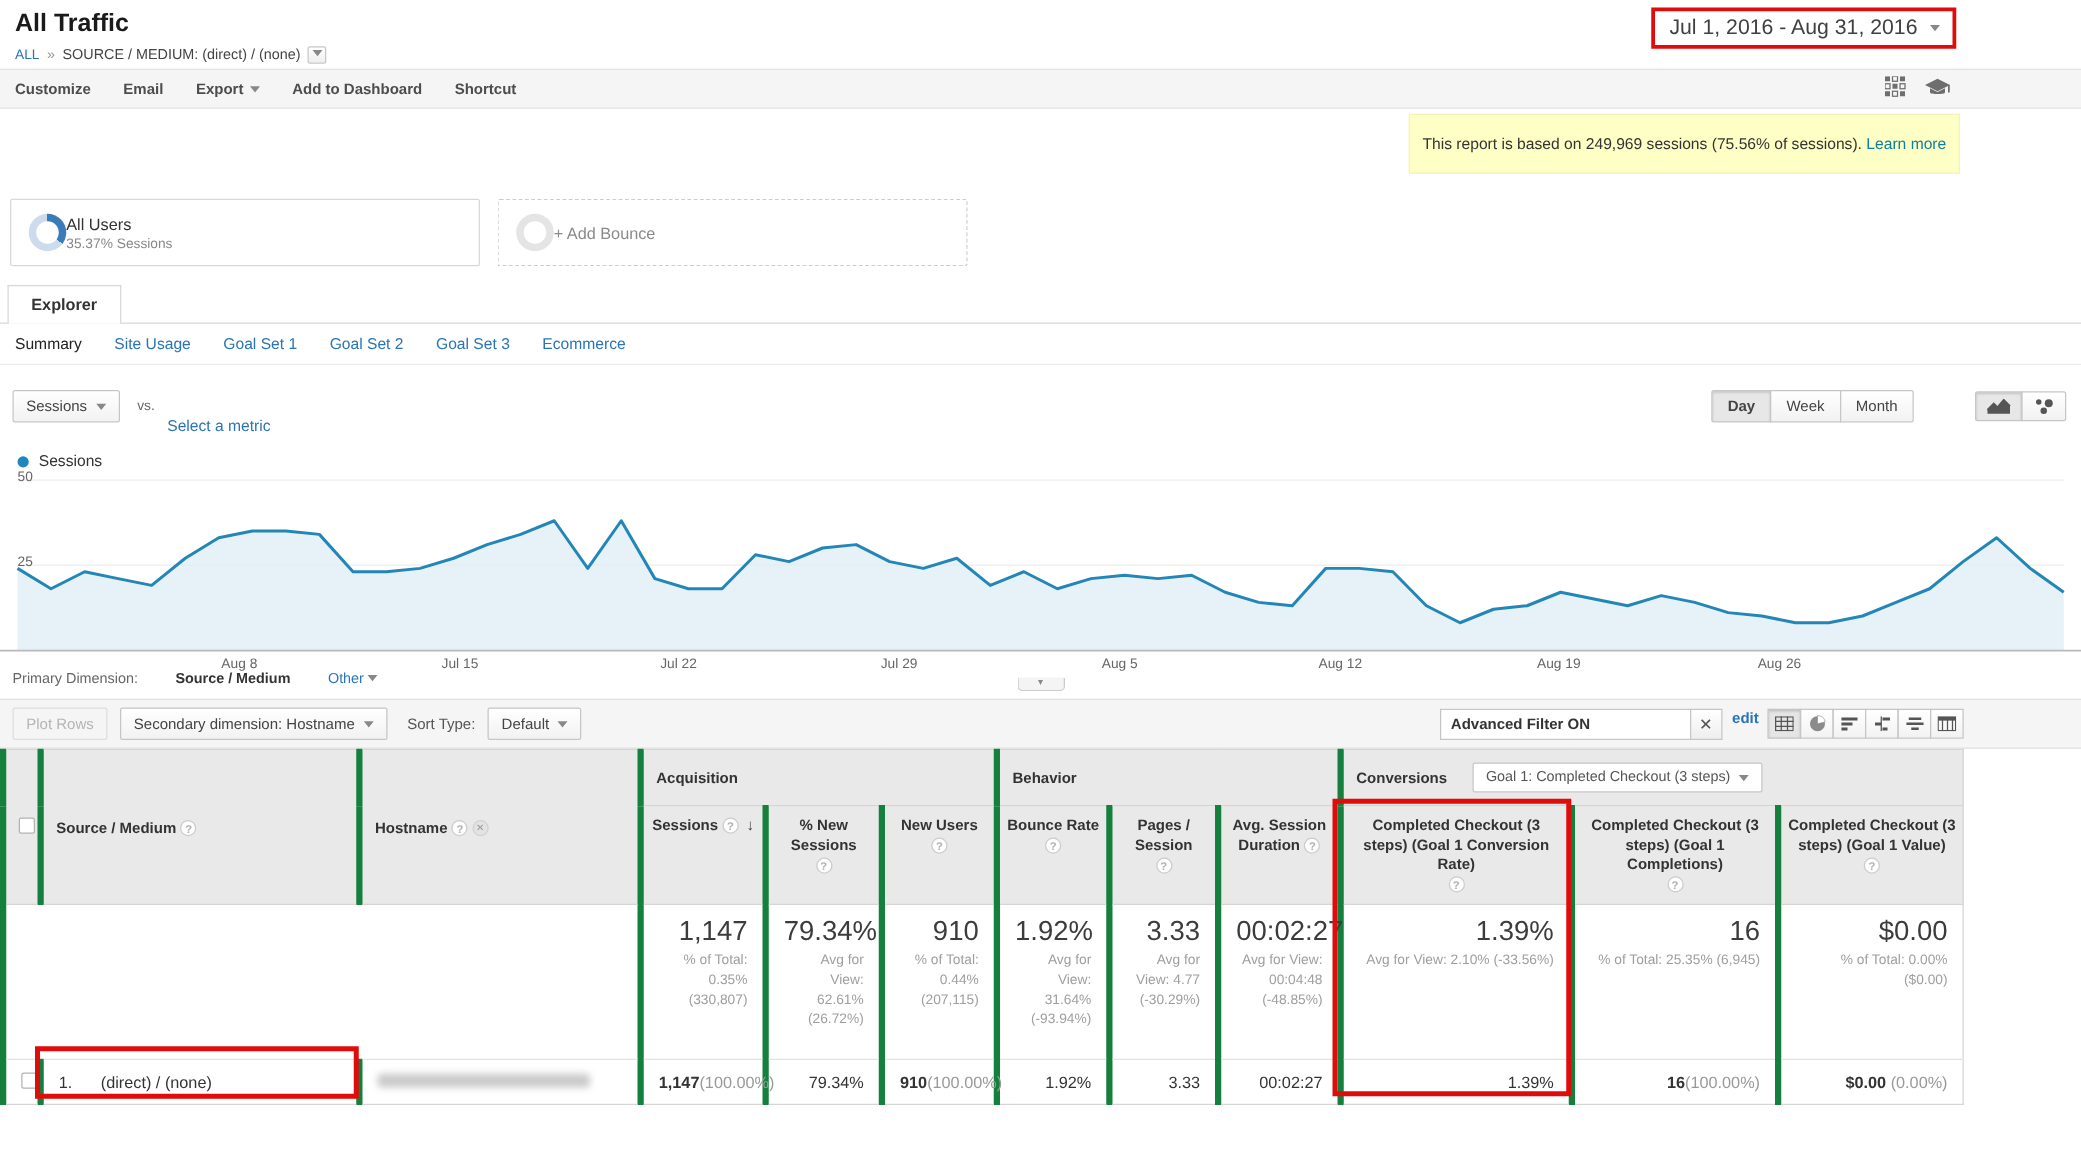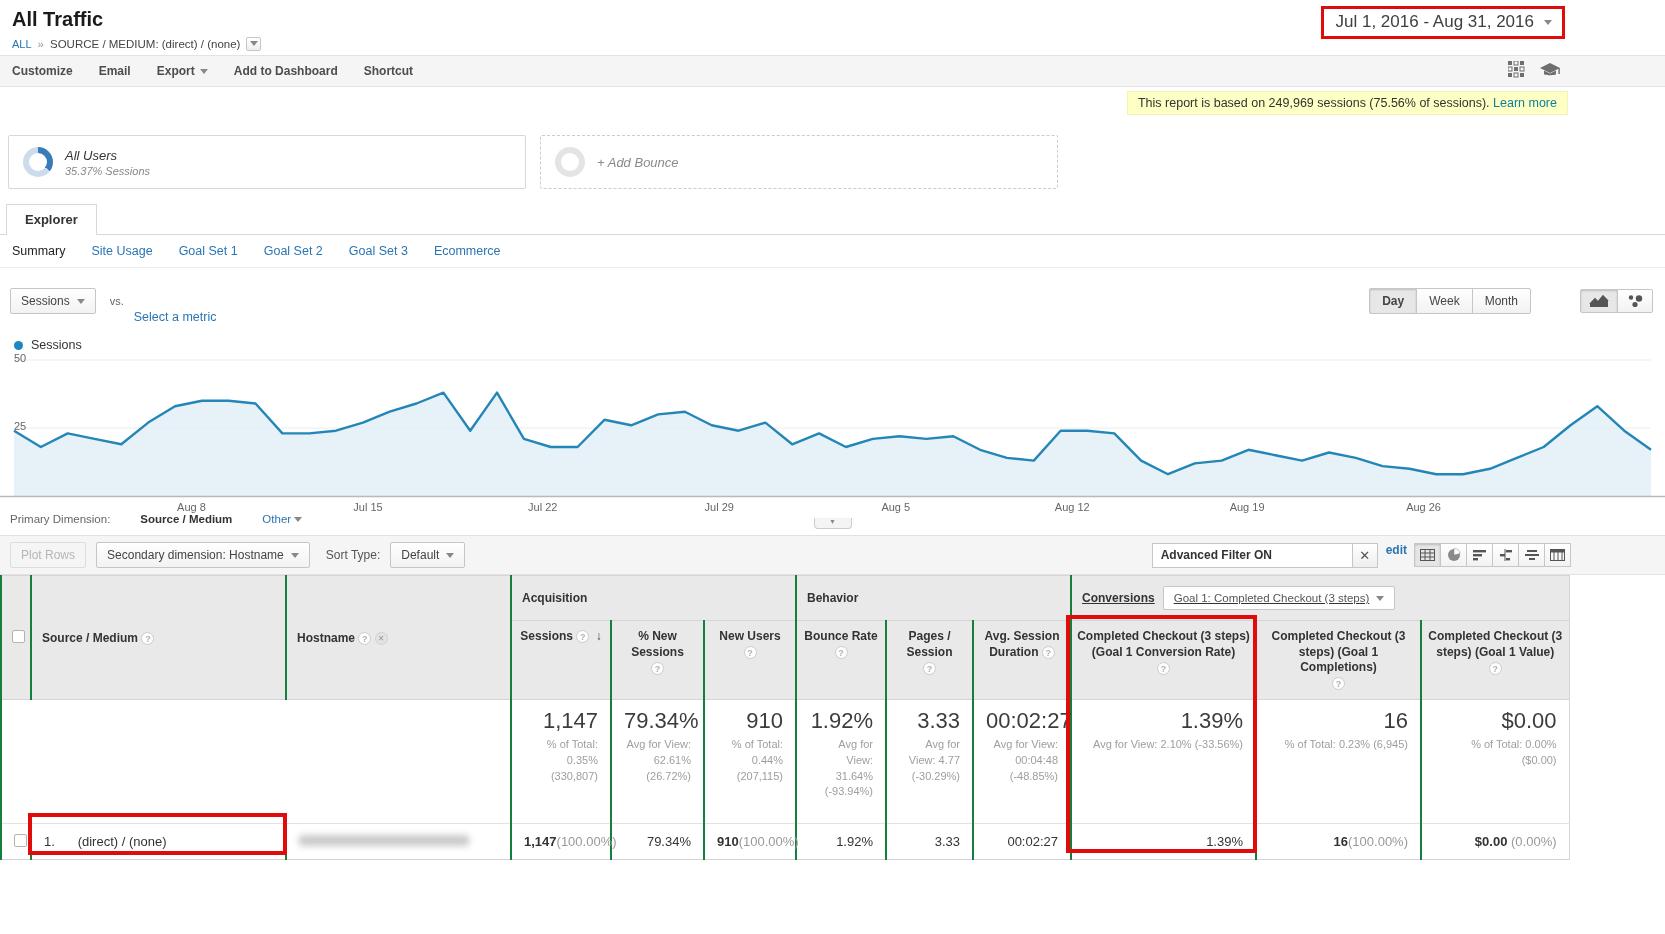--- a/index.html
+++ b/index.html
@@ -24,27 +24,27 @@
   .caret { display:inline-block; width:0; height:0; border-left:4px solid transparent; border-right:4px solid transparent; border-top:5px solid #888; vertical-align:middle; }
 
   
   .abar { height:32px; background:#f5f5f5; border-top:1px solid #e3e3e3; border-bottom:1px solid #e3e3e3;
     display:flex; align-items:center; padding:0 12px; gap:26px; position:relative; }
   .abar .item { font-size:12px; font-weight:700; color:#4d4d4d; cursor:pointer; display:flex; align-items:center; gap:5px; }
   .abar .right-icons { position:absolute; right:104px; display:flex; gap:14px; align-items:center; }
 
   
   .notice-row { text-align:right; padding:4px 0; margin-right:97px; }
-  .notice { display:inline-block; background:#feffc4; border:1px solid #f5f2b8; padding:4px 10px; font-size:12.5px; color:#333; }
+  .notice { display:inline-block; background:#feffc4; border:1px solid #f5f2b8; padding:16px 10px; font-size:12.5px; color:#333; }
   .notice .link { color:#0d7f9b; }
 
   
   .segs { padding:16px 0 0 8px; display:flex; gap:14px; }
-  .seg-card { width:518px; height:54px; border:1px solid #d8d8d8; border-radius:2px; background:#fff;
-    display:flex; align-items:center; padding:0 14px; gap:12px; cursor:pointer;font-style:italic; }
+  .seg-card { width:376px; height:54px; border:1px solid #d8d8d8; border-radius:2px; background:#fff;
+    display:flex; align-items:center; padding:0 14px; cursor:pointer; }
   .seg-card.add { border:1px dashed #ccc; color:#999; }
   .donut { width:30px; height:30px; border-radius:50%;
     background:conic-gradient(#3a7cb8 0 127deg, #cddcec 127deg 360deg); position:relative; flex:0 0 30px; }
   .donut::after { content:""; position:absolute; inset:6px; background:#fff; border-radius:50%; }
   .donut.gray { background:#e4e4e4; }
   .seg-title { font-size:13px; color:#333; }
   .seg-sub { font-size:11px; color:#888; margin-top:2px; }
   .addseg-label { color:#8a8a8a; font-size:13px; }
 
   
@@ -102,34 +102,34 @@
     font-size:13px; color:#555; cursor:pointer; line-height:23px; text-align:center; }
   .vgroup { display:flex; }
   .vbtn { width:27px; height:24px; border:1px solid #c6c6c6; margin-left:-1px; background:linear-gradient(#fff,#f2f2f2);
     display:flex; align-items:center; justify-content:center; cursor:pointer; }
   .vbtn.on { background:#e5e5e5; box-shadow:inset 0 1px 2px rgba(0,0,0,.18); }
   .vbtn svg { display:block; }
 
   
   .twrap { position:relative; width:1568px; }
   table.ga { border-collapse:collapse; width:1568px; table-layout:fixed; border:1px solid #d5d5d5; }
-  table.ga th, table.ga td { border-left:2px solid #15803d; }
+  table.ga th, table.ga td { border-left:5px solid #15803d; }
   tr.grow th { background:#e9e9e9; font-size:12px; font-weight:700; color:#333; text-align:left;
     padding:10px 10px; border-bottom:1px solid #d5d5d5; height:42px; }
   tr.mrow th { background:#e9e9e9; font-size:12px; font-weight:700; color:#333; text-align:center;
     padding:8px 4px; vertical-align:top; border-bottom:1px solid #d5d5d5; height:72px; line-height:1.3; }
   th.dimhead { background:#e9e9e9; text-align:center; vertical-align:middle; font-size:12px; font-weight:700; }
   .q { display:inline-block; width:13px; height:13px; border-radius:50%; background:#fdfdfd; border:1px solid #ccc;
     color:#b0b0b0; font-size:9px; line-height:12px; text-align:center; vertical-align:middle; cursor:pointer; }
   .q::after { content:"?"; }
   .rm { display:inline-block; width:13px; height:13px; border-radius:50%; background:#e3e3e3; border:1px solid #d0d0d0;
     color:#999; font-size:8px; line-height:12px; text-align:center; vertical-align:middle; cursor:pointer; }
   .rm::after { content:"✕"; }
   .sorta { color:#444; font-weight:700; font-size:12px; margin-left:3px; }
-  .convhead { display:flex; align-items:center; gap:8px;text-decoration:underline; }
+  .convhead { display:flex; align-items:center; gap:20px; }
   .goal-dd { background:#fff; font-weight:400; color:#555; font-size:11.5px; }
   .cbx { display:inline-block; width:13px; height:13px; border:1px solid #b3b3b3; border-radius:2px; background:#fff; cursor:pointer; }
 
   tr.totals td { background:#fff; text-align:right; vertical-align:top; padding:8px 12px 10px; height:124px; border-bottom:1px solid #e2e2e2; }
   .bignum { font-size:22px; color:#3c3c3c; line-height:1.15; }
   .subnum { font-size:11px; color:#9e9e9e; margin-top:3px; line-height:1.45; }
   tr.datarow td { background:#fff; font-size:13px; color:#333; padding:9px 12px; text-align:right; height:36px; }
   tr.datarow td.l { text-align:left; }
   .rowidx { display:inline-block; width:30px; }
   .b { font-weight:700; }
@@ -444,21 +444,21 @@
       <td>
             <div class="bignum">00:02:27</div>
             <div class="subnum">Avg for View: 00:04:48 (-48.85%)</div>
           </td>
       <td>
             <div class="bignum">1.39%</div>
             <div class="subnum">Avg for View: 2.10% (-33.56%)</div>
           </td>
       <td>
             <div class="bignum">16</div>
-            <div class="subnum">% of Total: 0.23% (6,945)</div>
+            <div class="subnum">% of Total: 25.35% (6,945)</div>
           </td>
       <td>
             <div class="bignum">$0.00</div>
             <div class="subnum">% of Total: 0.00% ($0.00)</div>
           </td>
     </tr>
     <tr class="datarow">
       <td class="l"><span class="cbx"></span></td>
       <td class="l">
         <span class="rowidx">1.</span>

